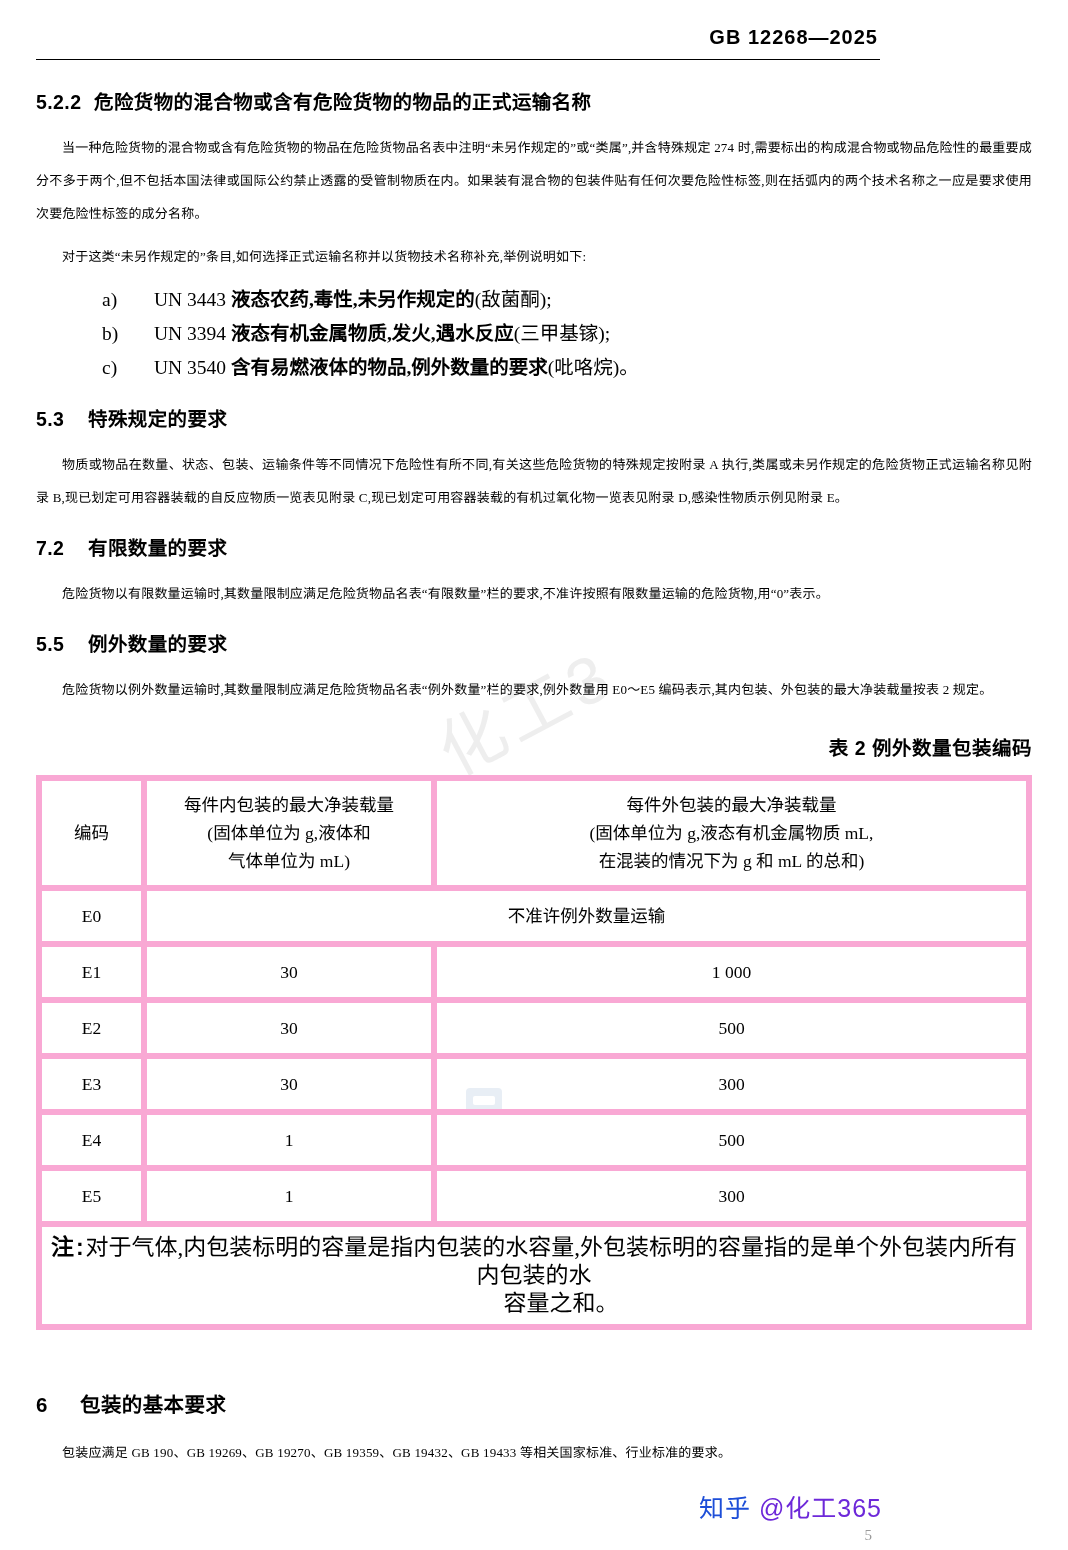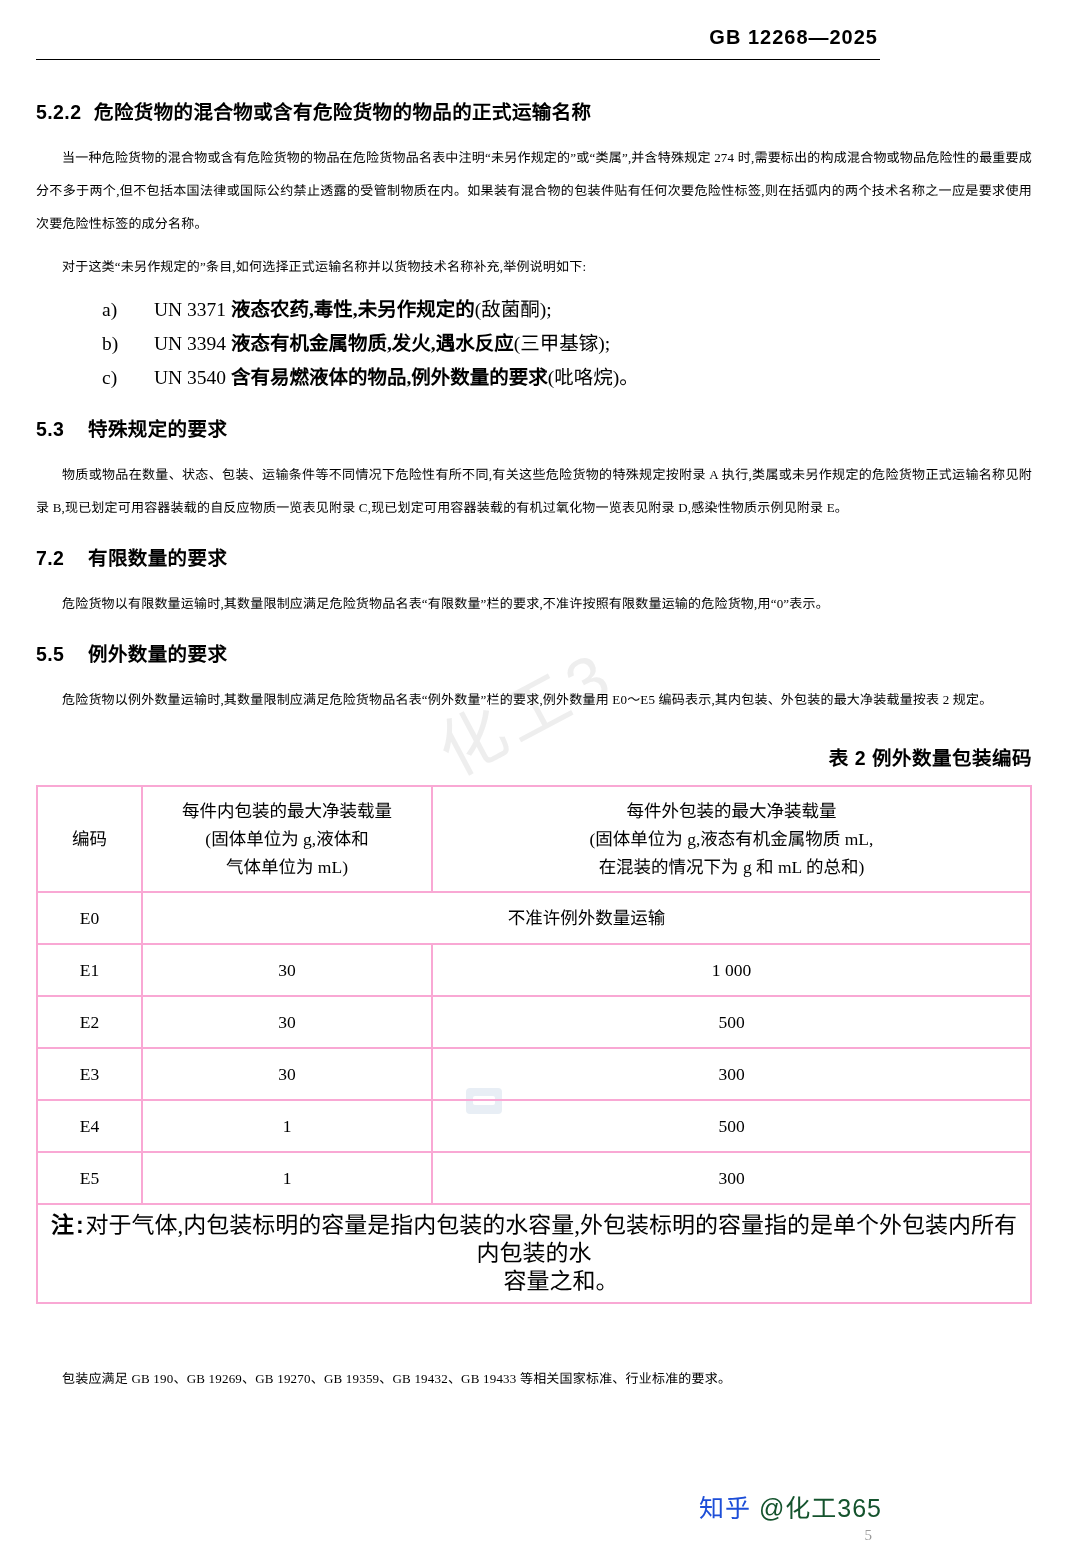--- a/index.html
+++ b/index.html
@@ -51,21 +51,21 @@
   .content {
     position: absolute;
     top: 86px;
     left: 36px;
     width: 996px;
   }
   h2.sec {
     font-family: "Liberation Sans", sans-serif;
     font-size: 19.5px;
     font-weight: bold;
-    margin: 10px 0 16px 0;
+    margin: 0 0 16px 0;
     letter-spacing: 0.4px;
   }
   h2.sec .num {
     display: inline-block;
     min-width: 58px;
   }
   h2.sec.sec-narrow .num {
     min-width: 52px;
   }
   p.para {
@@ -106,21 +106,21 @@
     letter-spacing: 0.5px;
   }
   table.t2 {
     border-collapse: collapse;
     width: 996px;
     margin: 0 auto;
     font-size: 17.5px;
     table-layout: fixed;
   }
   table.t2 td, table.t2 th {
-    border: 2px solid #f9a8d4;
+    border: 6px solid #f9a8d4;
     text-align: center;
     vertical-align: middle;
     padding: 6px 4px;
     font-weight: normal;
     line-height: 28px;
   }
   table.t2 thead td {
     padding: 10px 6px;
   }
   table.t2 .col-code { width: 105px; }
@@ -195,21 +195,21 @@
     font-size: 25px;
     color: #7a7a7a;
     letter-spacing: 1px;
   }
   .brand .zhihu {
     color: #1d4ed8;
     margin-right: 8px;
     font-weight: normal;
   }
   .brand .at {
-    color: #14532d;
+    color: #6d28d9;
   }
   .pagenum {
     position: absolute;
     right: 44px;
     bottom: 6px;
     font-size: 15px;
     color: #9a9a9a;
     font-family: "Liberation Serif", serif;
   }
 </style>
@@ -230,21 +230,21 @@
 
     <div class="sec-block">
       <h2 class="sec">
         <span class="num">5.2.2</span><span>危险货物的混合物或含有危险货物的物品的正式运输名称</span>
       </h2>
       <p class="para">当一种危险货物的混合物或含有危险货物的物品在危险货物品名表中注明“未另作规定的”或“类属”,并含特殊规定 274 时,需要标出的构成混合物或物品危险性的最重要成分不多于两个,但不包括本国法律或国际公约禁止透露的受管制物质在内。如果装有混合物的包装件贴有任何次要危险性标签,则在括弧内的两个技术名称之一应是要求使用次要危险性标签的成分名称。</p>
       <p class="para">对于这类“未另作规定的”条目,如何选择正式运输名称并以货物技术名称补充,举例说明如下:</p>
       <ul class="list">
         <li>
           <span class="lbl">a)</span>
-          <span class="txt"><span>UN 3371</span>&nbsp;<span class="bold-cn">液态农药,毒性,未另作规定的</span><span>(敌菌酮);</span></span>
+          <span class="txt"><span>UN 3443</span>&nbsp;<span class="bold-cn">液态农药,毒性,未另作规定的</span><span>(敌菌酮);</span></span>
         </li>
         <li>
           <span class="lbl">b)</span>
           <span class="txt"><span>UN 3394</span>&nbsp;<span class="bold-cn">液态有机金属物质,发火,遇水反应</span><span>(三甲基镓);</span></span>
         </li>
         <li>
           <span class="lbl">c)</span>
           <span class="txt"><span>UN 3540</span>&nbsp;<span class="bold-cn">含有易燃液体的物品,例外数量的要求</span><span>(吡咯烷)。</span></span>
         </li>
       </ul>
@@ -326,20 +326,23 @@
         <tr>
           <td class="note" colspan="3">
             <span class="note-lead">注:</span><span>对于气体,内包装标明的容量是指内包装的水容量,外包装标明的容量指的是单个外包装内所有内包装的水</span>
             <span class="note-l2">容量之和。</span>
           </td>
         </tr>
       </tbody>
     </table>
 
     <div class="bottom">
+      <h2 class="sec big">
+        <span class="num">6</span><span>包装的基本要求</span>
+      </h2>
       <p class="para">包装应满足 GB 190、GB 19269、GB 19270、GB 19359、GB 19432、GB 19433 等相关国家标准、行业标准的要求。</p>
     </div>
 
   </div>
 
   <div class="brand">
     <span class="zhihu">知乎</span>
     <span class="at">@化工365</span>
   </div>
   <div class="pagenum">5</div>

